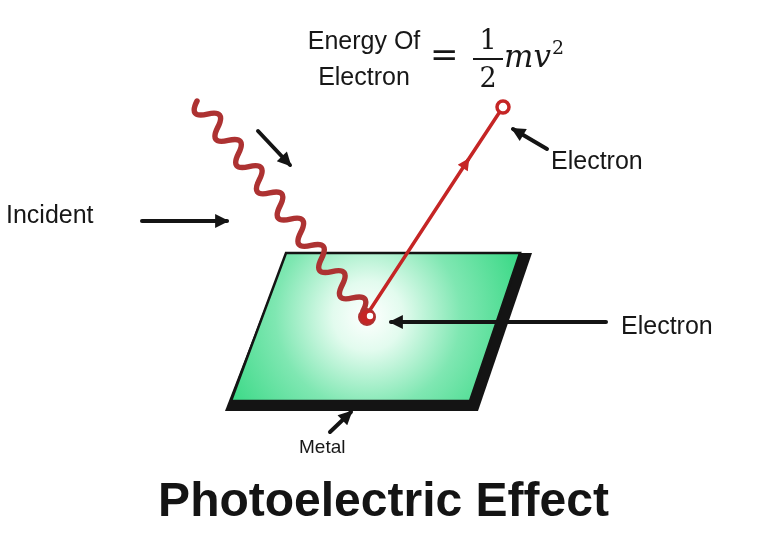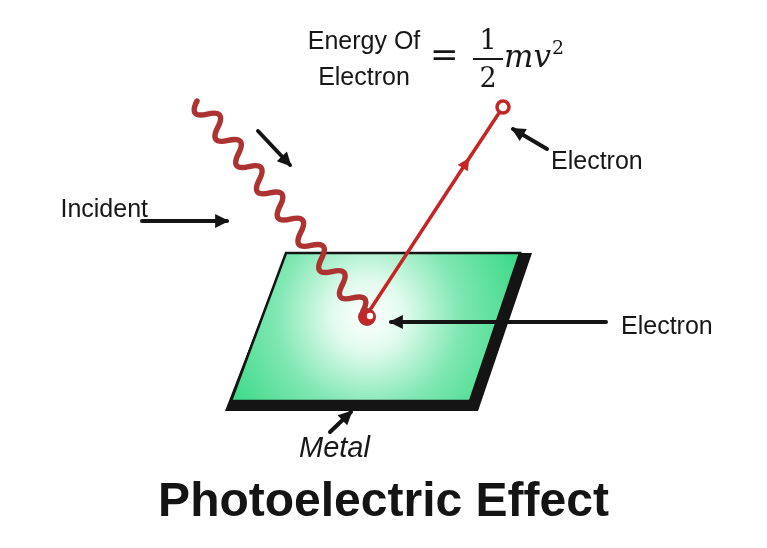--- a/index.html
+++ b/index.html
@@ -2,21 +2,21 @@
 <html><head>
 <meta charset="utf-8">
 <style>
   html,body{margin:0;padding:0;background:#ffffff;}
   .stage{
     position:relative;width:767px;height:548px;background:#ffffff;overflow:hidden;
     font-family:"Liberation Sans",sans-serif;color:#141414;
   }
   .stage svg{position:absolute;left:0;top:0;}
   .lbl{position:absolute;font-size:25px;line-height:34px;color:#171717;white-space:nowrap;}
-  .lbl.center{text-align:right;white-space:normal;}
+  .lbl.center{text-align:left;white-space:normal;margin-top:6px;}
   
   .formula-lhs{position:absolute;left:278px;top:22px;width:172px;text-align:center;
     font-size:25px;line-height:36px;color:#171717;}
   .formula-eq{position:absolute;left:430px;top:34px;font-family:"DejaVu Serif",serif;
     font-size:34px;color:#171717;}
   .formula-frac{position:absolute;left:472px;top:25px;width:32px;text-align:center;
     font-family:"DejaVu Serif",serif;font-size:27px;line-height:30px;color:#171717;}
   .frac-bar{height:0;border-top:2.5px solid #171717;margin:3px 1px;}
   .formula-term{position:absolute;left:504px;top:38px;font-family:"DejaVu Serif",serif;
     font-style:italic;font-size:31px;color:#171717;}
@@ -77,16 +77,16 @@
     <div class="frac-bar"></div>
     <div>2</div>
   </div>
   <div class="formula-term"><span>mv</span><sup>2</sup></div>
 
   <div class="lbl center" style="left:6px;top:191px;width:142px;">
     <div>Incident</div>
   </div>
   <div class="lbl" style="left:551px;top:143px;">Electron</div>
   <div class="lbl" style="left:621px;top:308px;">Electron</div>
-  <div class="lbl" style="left:299px;top:430px;font-size:29px;font-style:italic;">Metal</div>
+  <div class="lbl" style="left:299px;top:430px;font-size:19px;">Metal</div>
 
   <div class="title">Photoelectric Effect</div>
 </div>
 
 </body></html>

